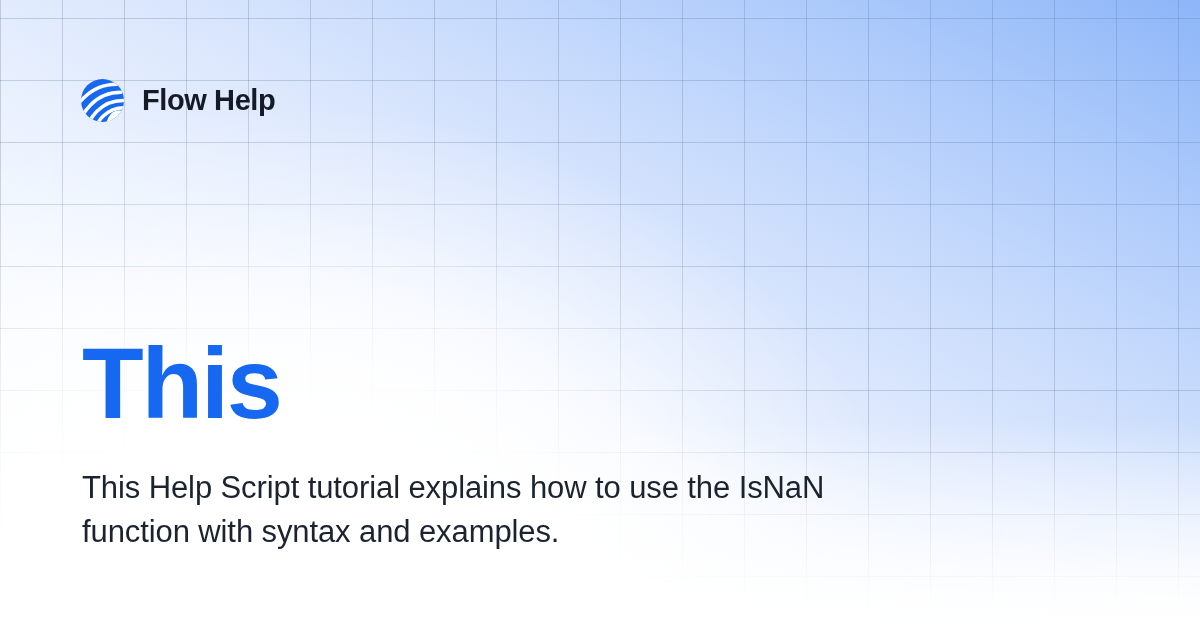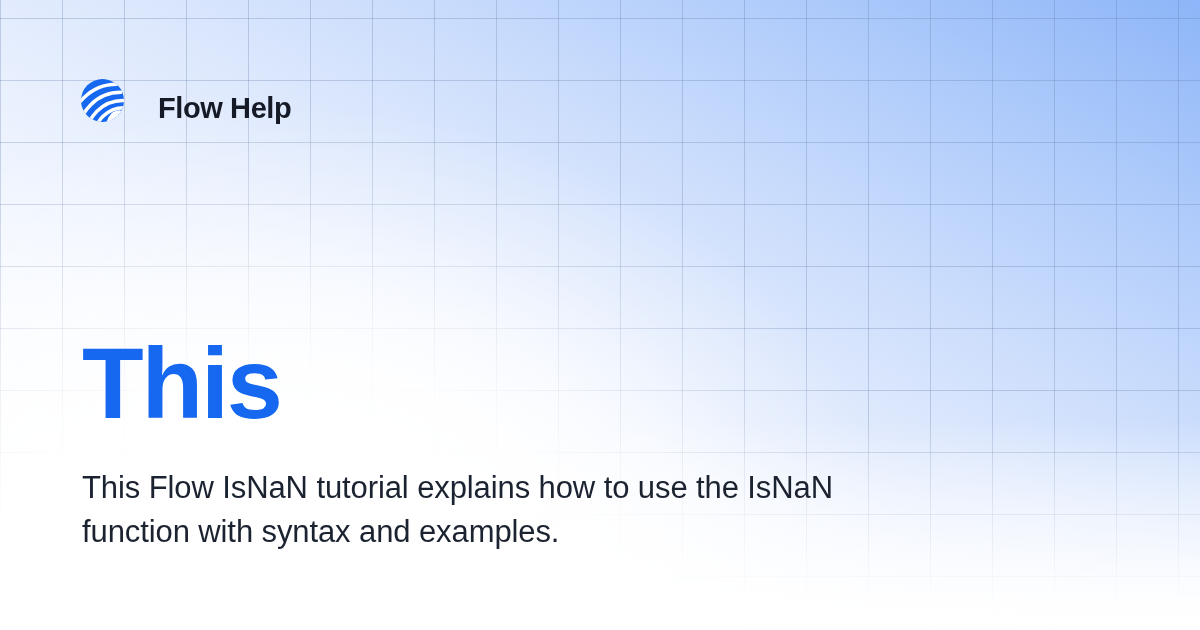--- a/index.html
+++ b/index.html
@@ -93,22 +93,22 @@
     position: absolute;
     inset: 0;
   }
 
   
   .brand {
     position: absolute;
     left: 80px;
     top: 78px;
     display: flex;
-    align-items: flex-end;
-    gap: 33px;
+    align-items: center;
+    gap: 17px;
   }
   .brand-mark {
     width: 45px;
     height: 45px;
     display: block;
     flex: 0 0 auto;
   }
   .brand-name {
     font-size: 29px;
     font-weight: bold;
@@ -173,16 +173,16 @@
           <path d="M 14 58 A 29 29 0 0 1 43 29" stroke-width="3.4"></path>
           <path d="M 23 56 A 21 21 0 0 1 44 35" stroke-width="3.2"></path>
           <path d="M 39 33 A 11 11 0 0 0 28 44" stroke-width="3.0"></path>
         </g>
       </svg>
       <span class="brand-name">Flow Help</span>
     </div>
 
     <h1 class="headline">This</h1>
 
-    <p class="description">This Flow IsNaN tutorial explains how to use the IsNaN function with syntax and examples.</p>
+    <p class="description">This Help Script tutorial explains how to use the IsNaN function with syntax and examples.</p>
 
   </div>
 </div>
 
 </body></html>

